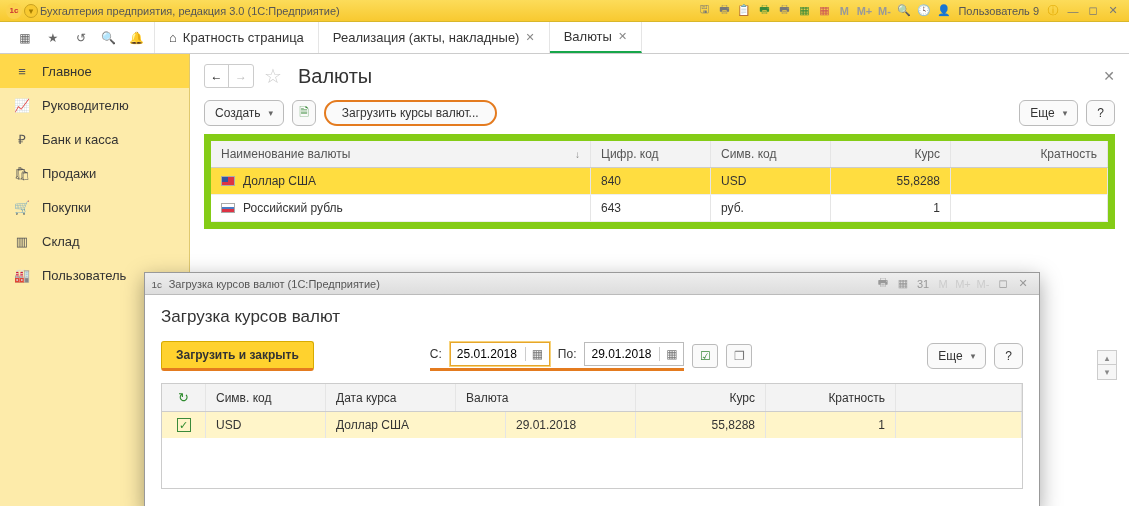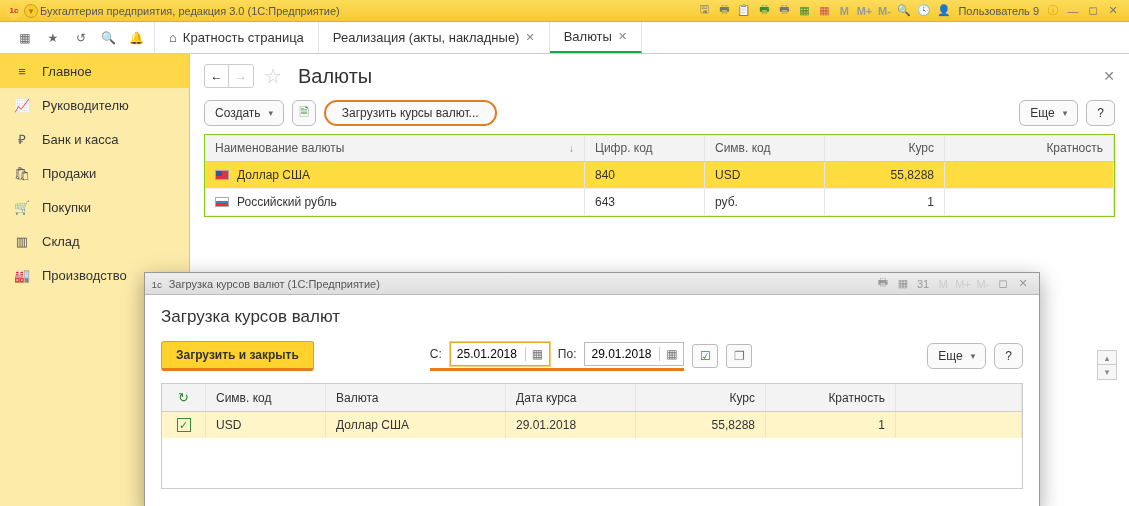--- a/index.html
+++ b/index.html
@@ -40,21 +40,21 @@
 .closex { margin-left:auto; color:#888; font-size:14px; cursor:pointer;}
 
 .btnrow { display:flex; align-items:center; gap:8px; margin-bottom:8px;}
 .btn { border:1px solid #bbb; border-radius:6px; background:#fafafa; padding:4px 10px; font-size:12px; cursor:pointer; display:flex; align-items:center; gap:4px; height:26px;}
 .btn.drop::after { content:"▾"; font-size:9px; color:#666; margin-left:4px;}
 .btn.icon { padding:4px 6px;}
 .btn.highlight { border:2px solid #e47b1f; border-radius:14px; padding:0 16px;justify-content:flex-end;}
 .btnrow .right { margin-left:auto; display:flex; gap:8px;}
 
 
-.tbl { border:1px solid #84cc16; }
+.tbl { border:7px solid #84cc16; }
 .tbl .hrow, .tbl .drow { display:flex; }
 .tbl .hrow { background:#f3f3f3; border-bottom:1px solid #ccc;}
 .tbl .cell { padding:6px 10px; font-size:12px; border-right:1px solid #e5e5e5; display:flex; align-items:center;}
 .tbl .hrow .cell { color:#555;}
 .tbl .drow { border-bottom:1px solid #eee;}
 .tbl .drow.sel { background:#ffdd40;}
 .c-name { flex:0 0 380px;}
 .c-num  { flex:0 0 120px;}
 .c-sym  { flex:0 0 120px;}
 .c-rate { flex:0 0 120px; justify-content:flex-end;}
@@ -170,21 +170,21 @@
     <div class="sitem">
         <span class="sic">🛒</span>
         <span>Покупки</span>
       </div>
     <div class="sitem">
         <span class="sic">▥</span>
         <span>Склад</span>
       </div>
     <div class="sitem">
         <span class="sic">🏭</span>
-        <span>Производство</span>
+        <span>Пользователь</span>
       </div>
   </div>
 
   <div class="content">
     <div class="chead">
       <div class="navbtns">
         <span>←</span>
         <span>→</span>
       </div>
       <span class="star">☆</span>
@@ -293,22 +293,22 @@
           <span>?</span>
         </div>
     </div>
 
     <div class="tbl2">
       <div class="hrow">
         <div class="cell d-chk">
             <span class="reload">↻</span>
           </div>
         <div class="cell d-sym">Симв. код</div>
+        <div class="cell d-date">Дата курса</div>
         <div class="cell d-val">Валюта</div>
-        <div class="cell d-date">Дата курса</div>
         <div class="cell d-rate">Курс</div>
         <div class="cell d-mult">Кратность</div>
         <div class="cell d-rest"></div>
       </div>
       <div class="drow">
         <div class="cell d-chk">
             <span class="chk">✓</span>
           </div>
         <div class="cell d-sym">USD</div>
         <div class="cell d-val">Доллар США</div>

